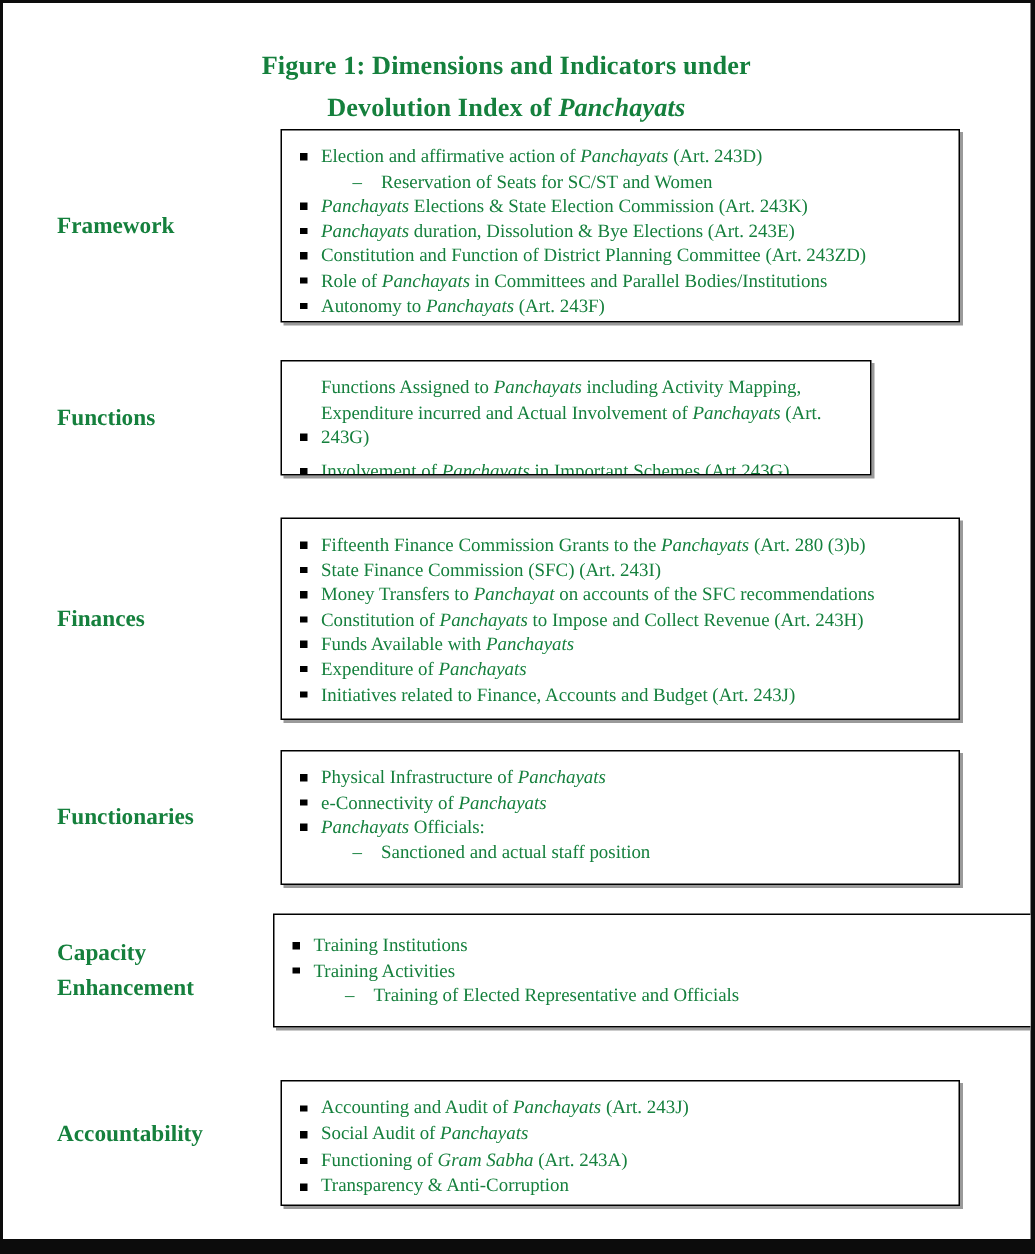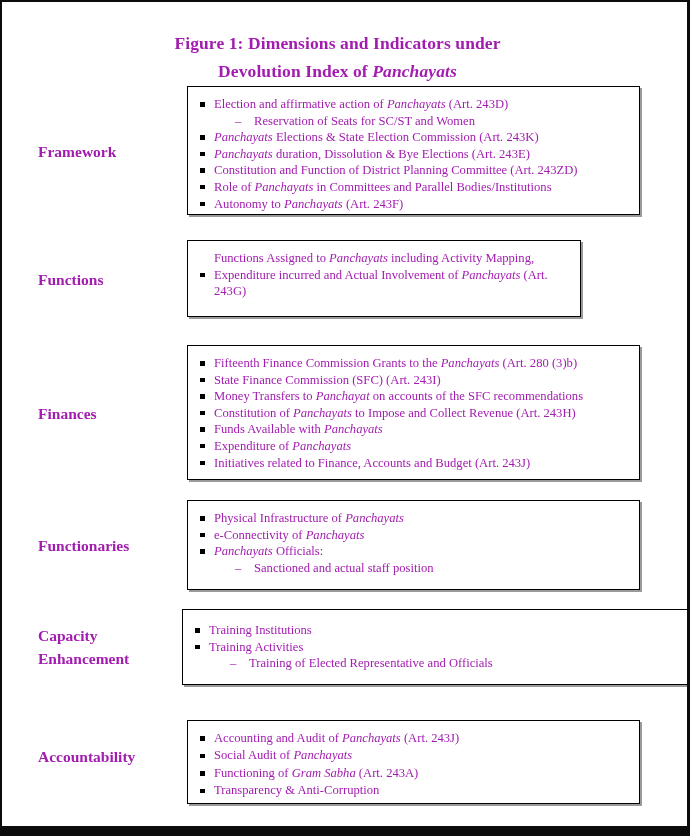--- a/index.html
+++ b/index.html
@@ -8,21 +8,21 @@
   .frame {
     position: relative;
     width: 690px;
     height: 836px;
     background: #ffffff;
     border-top: 2px solid #0c0c0c;
     border-left: 2px solid #0c0c0c;
     border-right: 3px solid #0c0c0c;
     border-bottom: 10px solid #0c0c0c;
     font-family: "Liberation Serif", "DejaVu Serif", serif;
-    color: #a21caf;
+    color: #15803d;
     overflow: hidden;
   }
 
   
   .title-block {
     position: absolute;
     top: 27px; left: 0; right: 14px;
     text-align: center;
   }
   .title-line {
@@ -65,21 +65,21 @@
     overflow: hidden;
   }
   .sec-2 .box { left: 185px; width: 394px; }
   .sec-4 .box { }
   .sec-5 .box { left: 180px; width: 533px; padding-top: 12px; }
   .sec-6 .box { padding-top: 9px; margin-top: 13px; }
 
   ul.ind-list { list-style: none; margin: 0; padding: 0; }
   .ind-list li {
     display: flex;
-    align-items: center;
+    align-items: flex-end;
     font-size: 12.6px;
     line-height: 16.6px;
   }
   .sec-2 .ind-list li + li { margin-top: 6px; }
   .sec-6 .ind-list li { line-height: 17.4px; }
 
   li.l1 { padding-left: 11px; }
   li.l1 .bullet { position: relative; width: 15px; flex: 0 0 15px; height: 16.6px; }
   li.l1 .bullet::before {
     content: "";
@@ -139,20 +139,24 @@
         </div>
       </div>
       <div class="row sec-2">
         <div class="dim-label">Functions</div>
         <div class="box">
           <ul class="ind-list">
             <li class="l1">
               <span class="bullet"></span>
               <span class="txt"><span>Functions Assigned to </span><span class="it">Panchayats</span><span> including Activity Mapping, Expenditure incurred and Actual Involvement of </span><span class="it">Panchayats</span><span> (Art. 243G)</span></span>
             </li>
+            <li class="l1">
+              <span class="bullet"></span>
+              <span class="txt"><span>Involvement of </span><span class="it">Panchayats</span><span> in Important Schemes (Art 243G)</span></span>
+            </li>
           </ul>
         </div>
       </div>
       <div class="row sec-3">
         <div class="dim-label">Finances</div>
         <div class="box">
           <ul class="ind-list">
             <li class="l1">
               <span class="bullet"></span>
               <span class="txt"><span>Fifteenth Finance Commission Grants to the </span><span class="it">Panchayats</span><span> (Art. 280 (3)b)</span></span>

